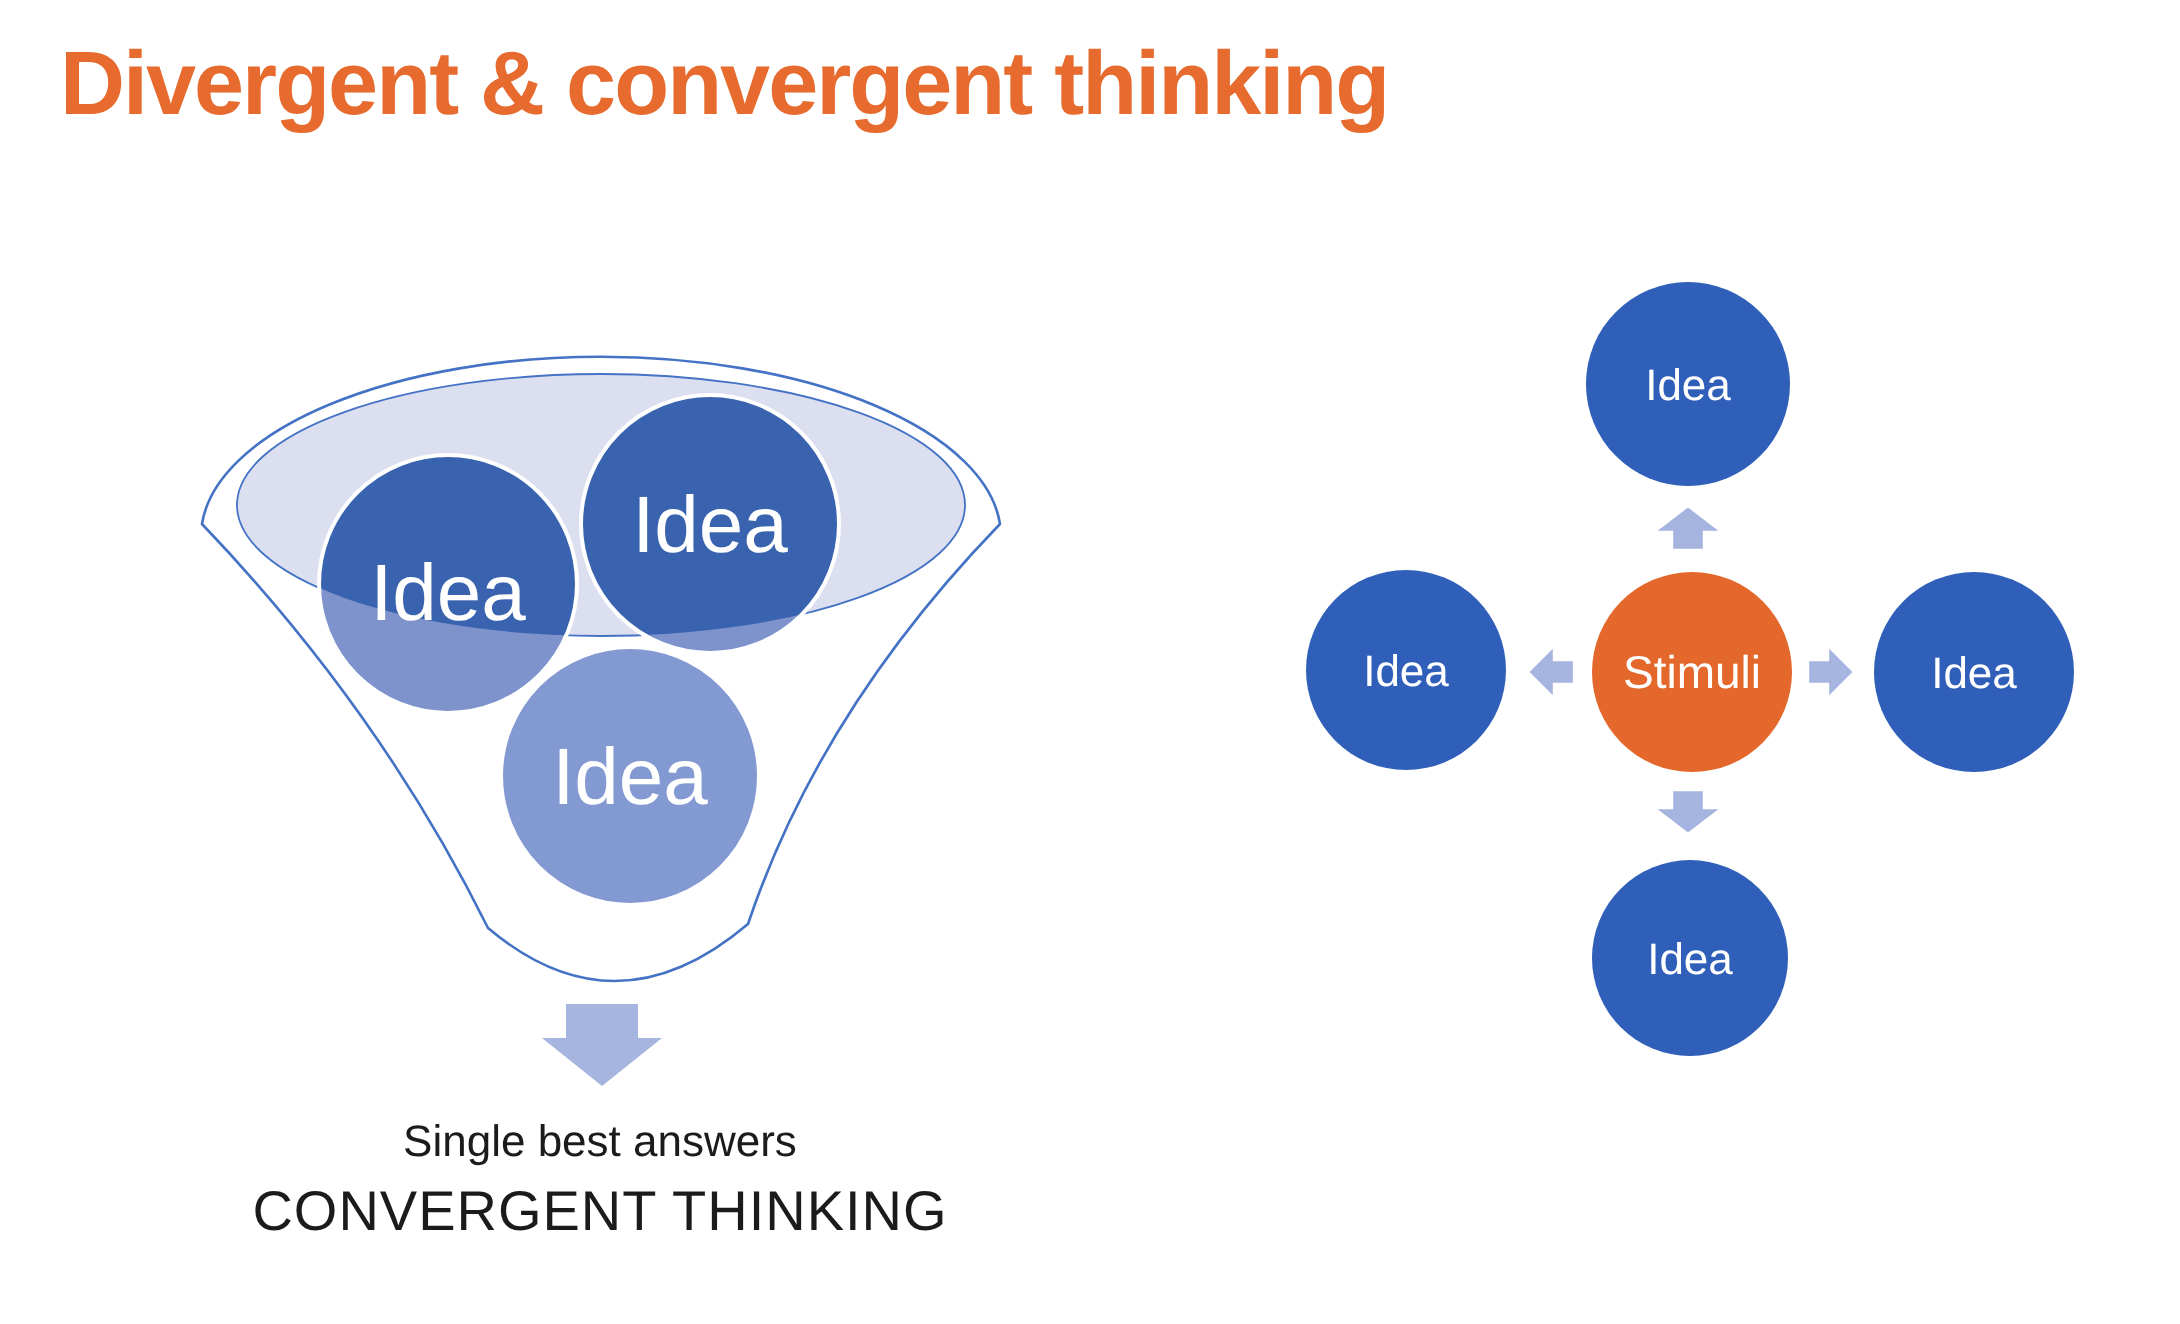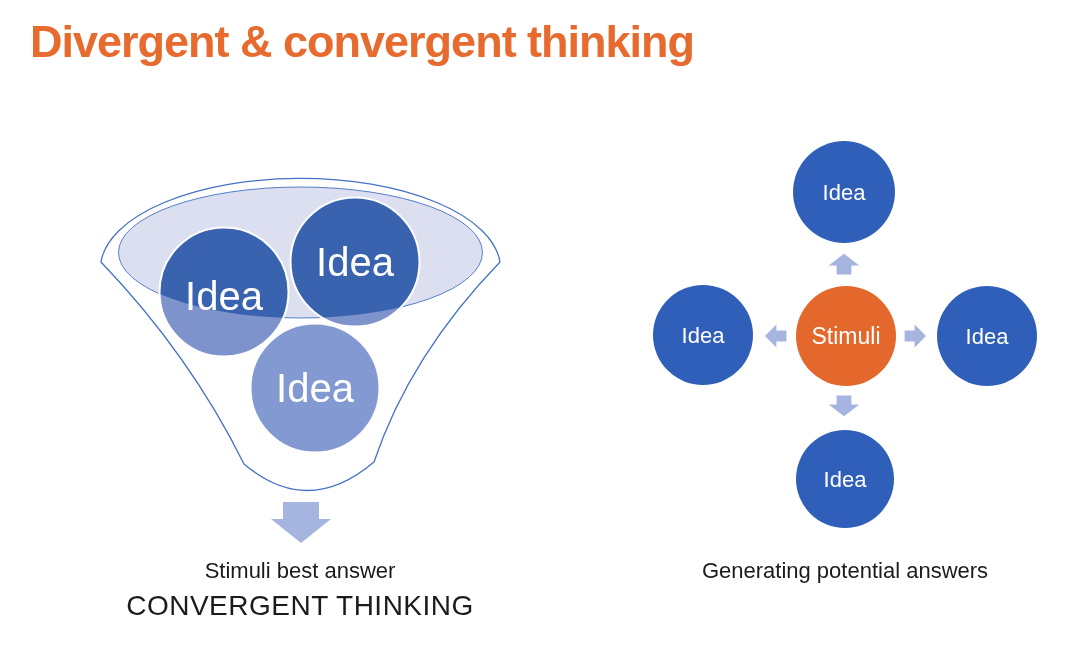--- a/index.html
+++ b/index.html
@@ -79,19 +79,18 @@
   <circle cx="226" cy="206" r="50" fill="#E4682B"></circle>
 
   <text class="radial-label" x="224" y="70">Idea</text>
   <text class="radial-label" x="83" y="213">Idea</text>
   <text class="radial-label" x="367" y="214">Idea</text>
   <text class="radial-label" x="225" y="357">Idea</text>
   <text class="center-label" x="226" y="214">Stimuli</text>
 </svg>
 
 <div class="captions" id="convergent-captions">
-  <div class="caption-line">Stimuli best answer</div>
+  <div class="caption-line">Single best answers</div>
   <div class="heading-line">CONVERGENT THINKING</div>
 </div>
 
 <div class="captions" id="divergent-captions">
-  <div class="caption-line">Generating potential answers</div>
 </div>
 
 </body></html>

